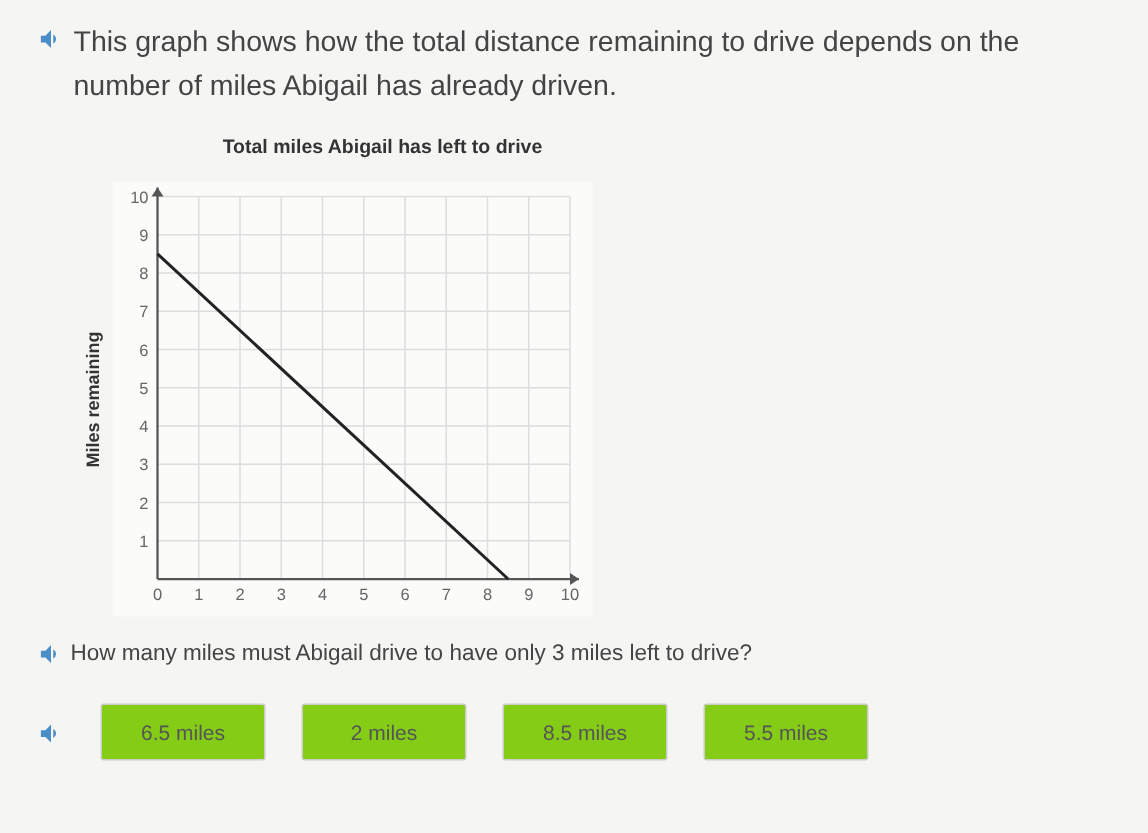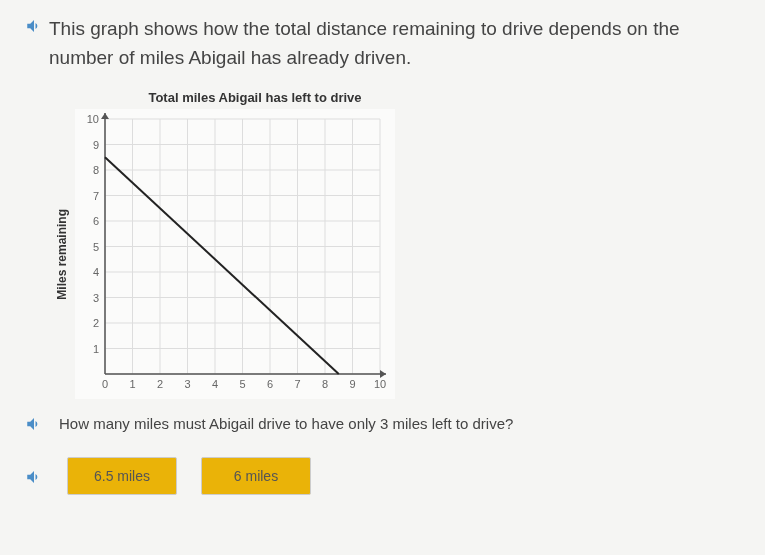--- a/index.html
+++ b/index.html
@@ -15,34 +15,34 @@
     .intro-line { display: flex; align-items: flex-start; gap: 6px; margin-bottom: 4px; }
     .speaker-icon {
       flex-shrink: 0;
       width: 18px; height: 18px;
       display: inline-flex; align-items: center; justify-content: center;
       color: #4a8dc7;
       margin-top: 2px;
     }
     .intro-text { font-size: 19px; line-height: 1.5; color: #444; }
     .chart-wrap { margin: 18px 0 12px 30px; width: 380px; }
-    .chart-title { font-weight: bold; font-size: 13px; text-align: center; margin-bottom: 4px; color: #333; margin-left: 20px;}
+    .chart-title { font-weight: bold; font-size: 13px; text-align: center; margin-bottom: 16px; color: #333; margin-left: 20px;}
     .chart-area { display: flex; align-items: center; }
     .ylabel {
       writing-mode: vertical-rl; transform: rotate(180deg);
       font-weight: bold; font-size: 12px; color: #333; margin-right: 6px;
     }
     svg.chart { background: #fbfbfa; }
     .xlabel { font-weight: bold; font-size: 12px; text-align: center; margin-top: 4px; margin-left: 40px; color: #333;}
-    .question-line { display: flex; align-items: center; gap: 16px; margin-top: 14px; }
+    .question-line { display: flex; align-items: center; gap: 4px; margin-top: 14px; }
     .question-text { font-size: 15px; color: #444; }
     .answers-row { display: flex; align-items: center; gap: 24px; margin-top: 24px; }
     .answer-btn {
       border: 1px solid #ccc;
-      background: #eab308;
+      background: #84cc16;
       padding: 10px 24px;
       font-size: 14px;
       color: #555;
       cursor: pointer;
       border-radius: 2px;
       min-width: 110px;
       text-align: center;
     }
     .tick-label { font-size: 11px; fill: #666; }
     .axis-line { stroke: #555; stroke-width: 1.5; }
@@ -128,14 +128,16 @@
   <div class="question-text">How many miles must Abigail drive to have only 3 miles left to drive?</div>
 </div>
 
 <div class="answers-row">
   <span class="speaker-icon">
     <svg viewBox="0 0 24 24" width="18" height="18">
         <path fill="currentColor" d="M3 9v6h4l5 5V4L7 9H3zm13.5 3a4.5 4.5 0 0 0-2.5-4v8a4.5 4.5 0 0 0 2.5-4z"></path>
       </svg>
   </span>
   <button class="answer-btn">6.5 miles</button>
-  <button class="answer-btn">6 miles</button>
+  <button class="answer-btn">2 miles</button>
+  <button class="answer-btn">8.5 miles</button>
+  <button class="answer-btn">5.5 miles</button>
 </div>
 
 </body></html>

